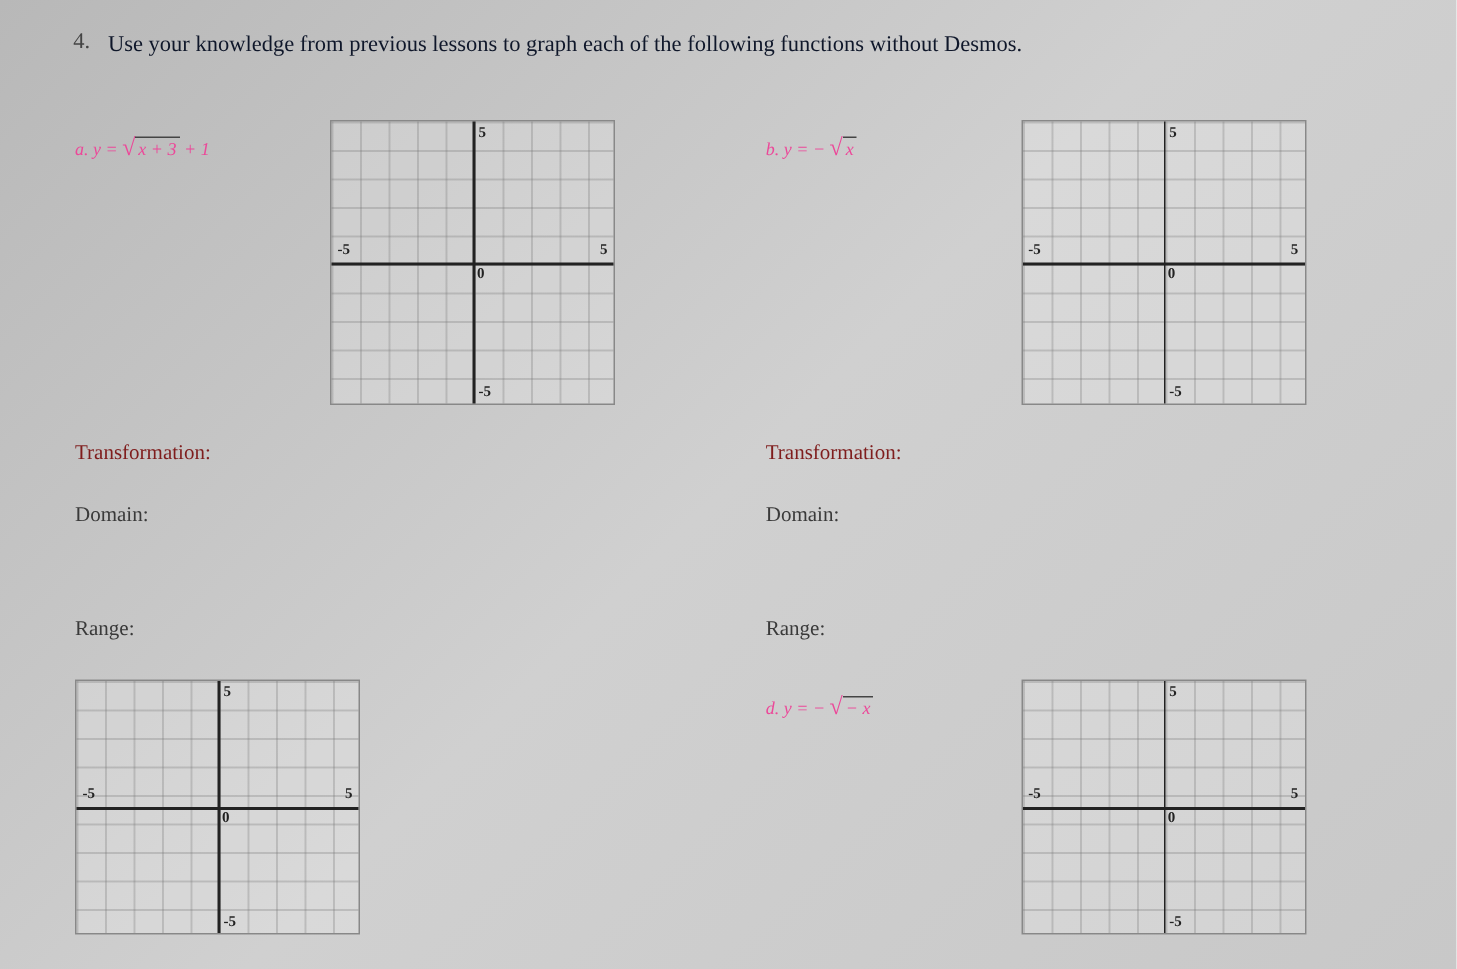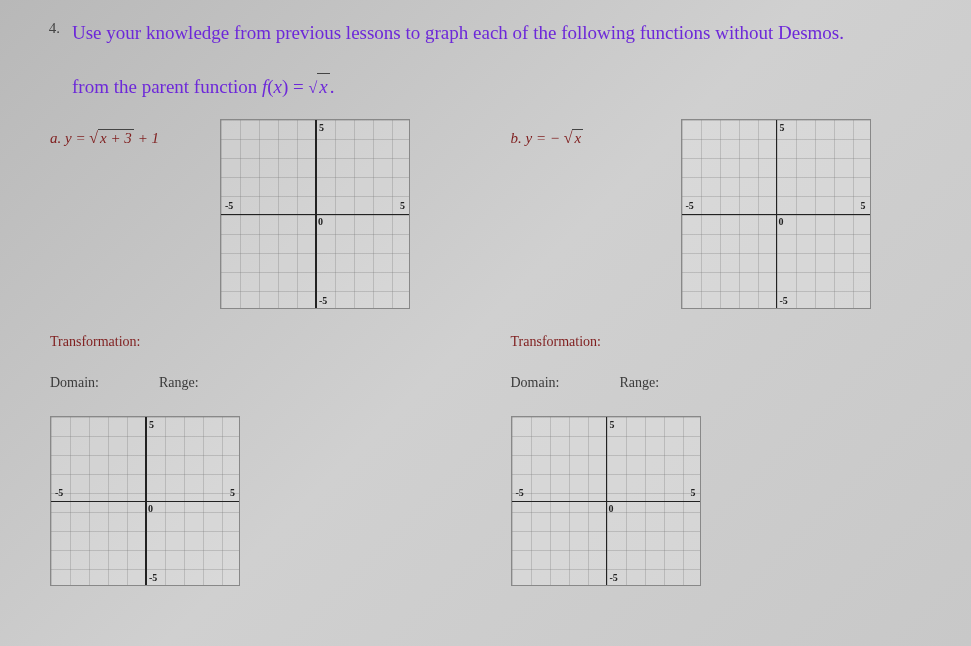--- a/index.html
+++ b/index.html
@@ -25,22 +25,22 @@
       gap: 12px;
       margin-bottom: 18px;
     }
     .question-number {
       font-size: 15px;
       color: #444;
       min-width: 20px;
       text-align: right;
     }
     .question-text {
-      font-size: 19px;
-      color: #6d28d9;
+      font-size: 15px;
+      color: #0f172a;
       line-height: 1.4;
     }
     .problems-grid {
       display: grid;
       grid-template-columns: 1fr 1fr;
       column-gap: 40px;
       row-gap: 25px;
       margin-left: 10px;
     }
     .problem {
@@ -50,22 +50,22 @@
     .problem-row {
       display: flex;
       align-items: flex-start;
       gap: 25px;
     }
     .equation-area {
       min-width: 145px;
       padding-top: 10px;
     }
     .equation-label {
-      font-size: 15px;
-      color: #7f1d1d;
+      font-size: 12px;
+      color: #ec4899;
       font-style: italic;
     }
     .sqrt {
       position: relative;
       display: inline-block;
     }
     .sqrt::before {
       content: "√";
       font-size: 16px;
     }
@@ -118,37 +118,37 @@
     .neg-x { top: 50%; left: 4px; transform: translateY(-14px); }
     .pos-x { top: 50%; right: 4px; transform: translateY(-14px); }
     .pos-y { left: 50%; top: 2px; transform: translateX(4px); }
     .neg-y { left: 50%; bottom: 2px; transform: translateX(4px); }
     .info-row {
       display: flex;
       gap: 60px;
       margin-top: 25px;
       font-size: 14px;
       color: #3a3a3a;
+      flex-direction: column;
     }
     .transformation-label {
       font-size: 14px;
       color: #7f1d1d;
       margin-top: 25px;
     }
   </style>
 </head>
 <body>
 
 <div class="question-wrapper">
   <div class="question-header">
     <div class="question-number">4.</div>
     <div class="question-text">
       <span>Use your knowledge from previous lessons to graph each of the following functions without Desmos.</span><br>
       <br>
-      <span>from the parent function <i>f</i>(<i>x</i>) = <span class="sqrt"><span class="sqrt-content"><i>x</i></span></span>.</span>
     </div>
   </div>
 
   <div class="problems-grid">
 
     <div class="problem">
       <div class="problem-row">
         <div class="equation-area">
           <span class="equation-label">
             <span>a.</span> <i>y</i> = <span class="sqrt"><span class="sqrt-content"><i>x</i> + 3</span></span> + 1
@@ -207,20 +207,25 @@
           <div class="axis-label neg-x">-5</div>
           <div class="axis-label pos-x">5</div>
           <div class="axis-label pos-y">5</div>
           <div class="axis-label neg-y">-5</div>
         </div>
       </div>
     </div>
 
     <div class="problem">
       <div class="problem-row">
+        <div class="equation-area">
+          <span class="equation-label">
+            <span>d.</span> <i>y</i> = − <span class="sqrt"><span class="sqrt-content">− <i>x</i></span></span>
+          </span>
+        </div>
         <div class="graph graph-small">
           <div class="grid-lines"></div>
           <div class="axis-h"></div>
           <div class="axis-v"></div>
           <div class="axis-label origin-label">0</div>
           <div class="axis-label neg-x">-5</div>
           <div class="axis-label pos-x">5</div>
           <div class="axis-label pos-y">5</div>
           <div class="axis-label neg-y">-5</div>
         </div>

